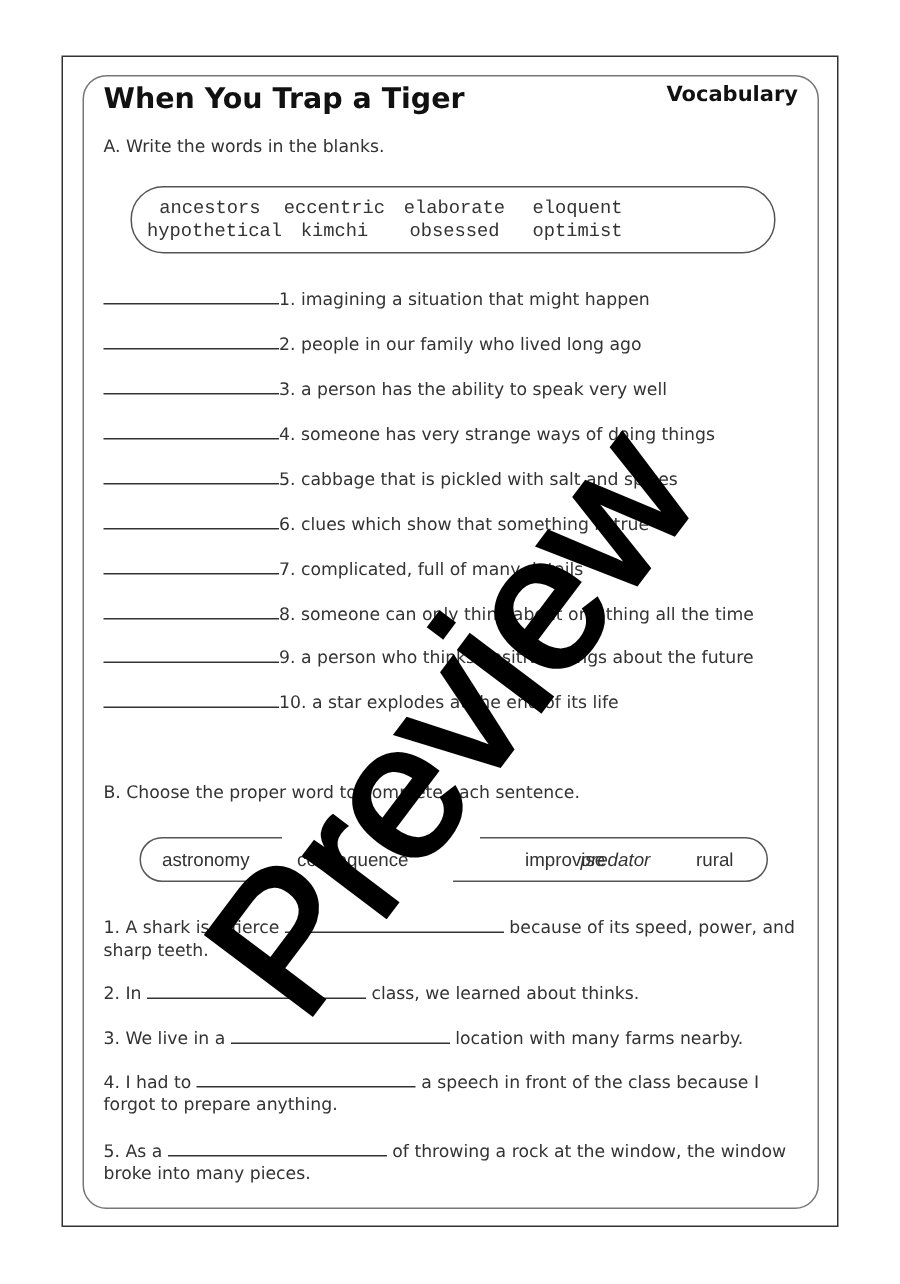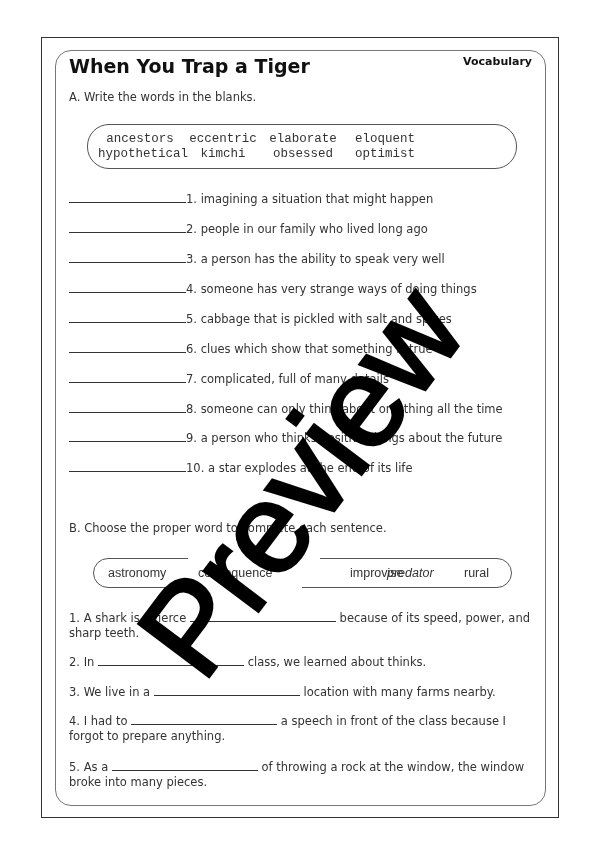--- a/index.html
+++ b/index.html
@@ -3,21 +3,21 @@
 <meta charset="utf-8">
 <style>
   html, body { margin: 0; padding: 0; background: #ffffff; }
   body { width: 600px; height: 856px; position: relative; overflow: hidden;
          font-family: "DejaVu Sans", sans-serif; color: #333; }
   .frame { position: absolute; left: 41px; top: 37px; width: 518px; height: 781px;
            border: 1px solid #333; box-sizing: border-box; }
   .card { position: absolute; left: 55px; top: 50px; width: 491px; height: 756px;
           border: 1px solid #777; border-radius: 16px; box-sizing: border-box; }
   .title { position: absolute; left: 69px; top: 55px; font-weight: bold; font-size: 19px; color: #111; }
-  .subject { position: absolute; right: 68px; top: 55px; font-weight: bold; font-size: 11px; color: #111; }
+  .subject { position: absolute; right: 68px; top: 55px; font-weight: bold; font-size: 14px; color: #111; }
   .instr { position: absolute; left: 69px; font-size: 11.5px; color: #333; }
   .bank { position: absolute; border: 1px solid #555; border-radius: 22px; box-sizing: border-box;
           font-family: "Liberation Sans", sans-serif; font-size: 12.5px; color: #333; }
   .bankA { left: 87px; top: 124px; width: 430px; height: 45px; font-family: Liberation Mono, monospace; }
   .bankA .col { position: absolute; top: 7px; text-align: center; line-height: 15px; }
   .bankB { left: 93px; top: 558px; width: 419px; height: 30px; }
   .bankB .w { position: absolute; top: 7px; }
   .gap { position: absolute; background: #fff; height: 4px; }
   .defline { position: absolute; left: 69px; font-size: 11.5px; color: #333; white-space: nowrap; }
   .blank { display: inline-block; width: 117px; border-bottom: 1px solid #333; height: 10px; vertical-align: baseline; }

